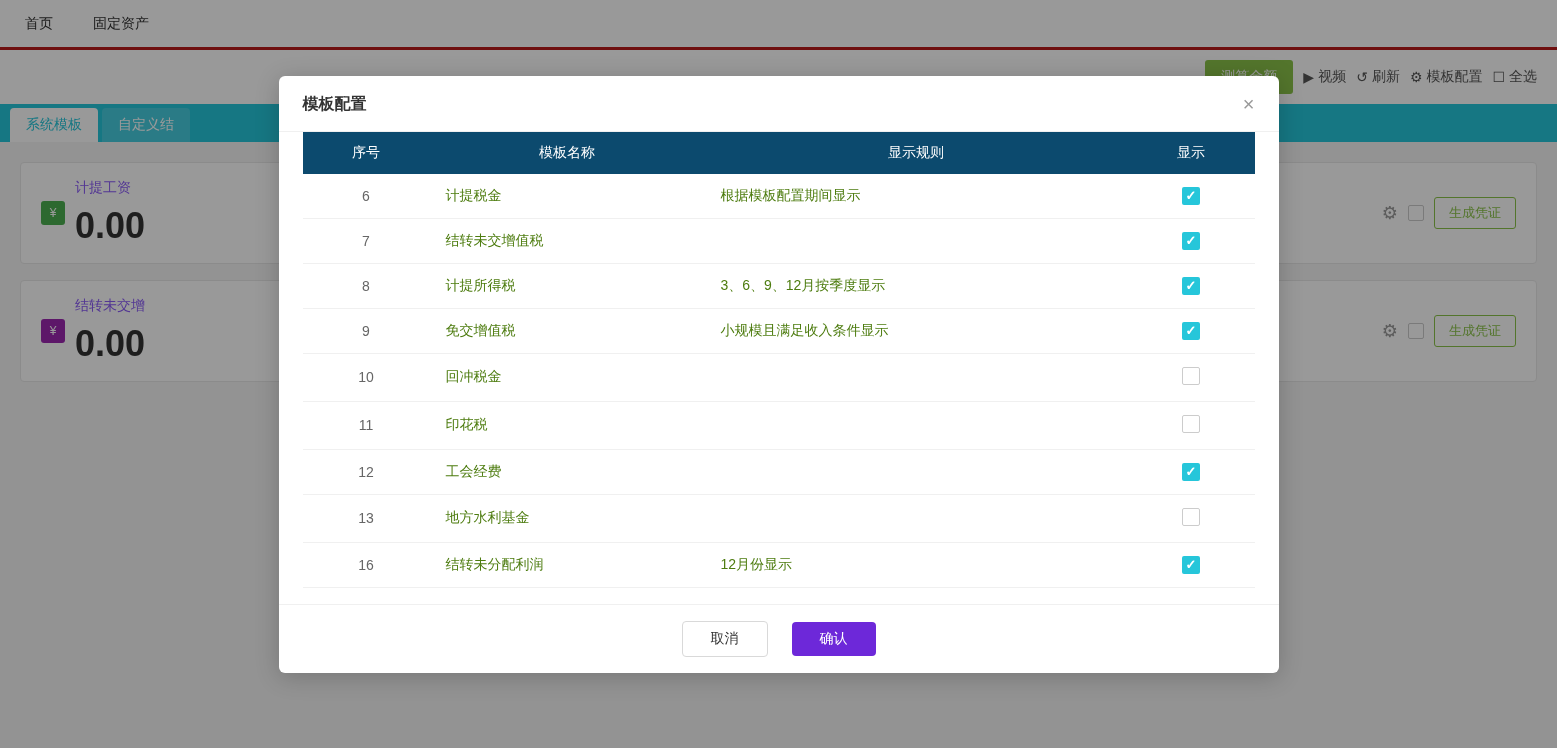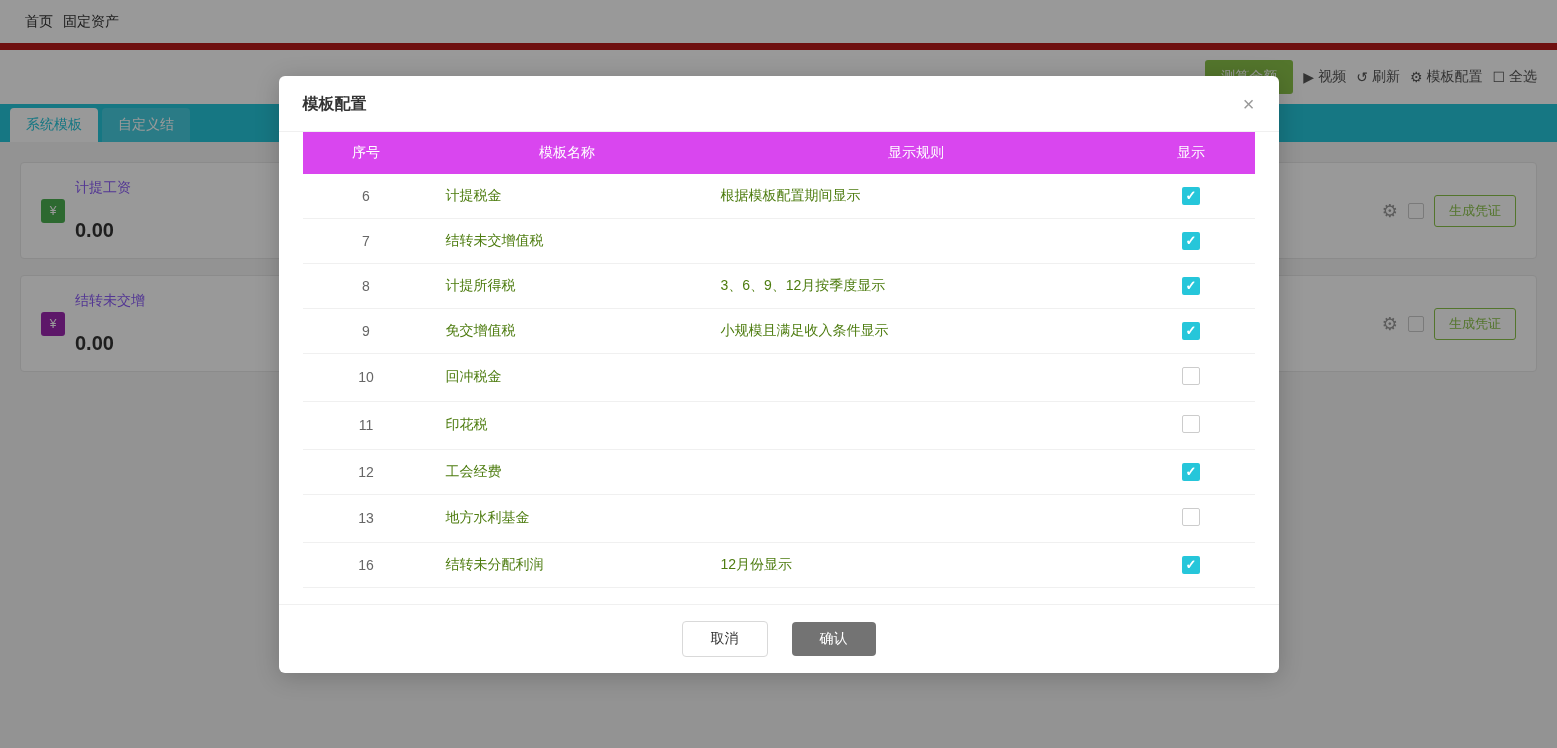--- a/index.html
+++ b/index.html
@@ -22,21 +22,22 @@
       top: 0; left: 0;
     }
 
     
     .top-nav {
       background: #fff;
       height: 50px;
       display: flex;
       align-items: center;
       padding: 0 20px;
-      border-bottom: 7px solid #b91c1c;
+      gap: 30px;
+      border-bottom: 3px solid #b91c1c;
     }
     .nav-item {
       color: #333;
       font-size: 14px;
       cursor: pointer;
       padding: 0 5px;
     }
 
     
     .action-bar {
@@ -126,24 +127,24 @@
       width: 24px; height: 24px;
       border-radius: 3px;
       display: flex; align-items: center; justify-content: center;
       font-size: 12px;
     }
     .card-title {
       font-size: 14px;
       color: #8b5cf6;
     }
     .card-amount {
-      font-size: 20px;
+      font-size: 36px;
       font-weight: bold;
       color: #333;
-      margin-top: 22px;
+      margin-top: 8px;
     }
     .card-right {
       display: flex;
       align-items: center;
       gap: 10px;
     }
     .btn-generate {
       border: 1px solid #8bc34a;
       color: #8bc34a;
       background: #fff;
@@ -212,21 +213,21 @@
       overflow: auto;
       padding: 0 24px 16px;
     }
 
     
     .config-table {
       width: 100%;
       border-collapse: collapse;
     }
     .config-table thead tr {
-      background: #d946ef;
+      background: #0c4a6e;
     }
     .config-table thead th {
       color: #fff;
       padding: 12px 16px;
       text-align: center;
       font-size: 14px;
       font-weight: normal;
     }
     .config-table thead th:first-child {
       border-radius: 0;
@@ -284,21 +285,21 @@
     .btn-cancel {
       border: 1px solid #d9d9d9;
       background: #fff;
       color: #333;
       padding: 8px 28px;
       border-radius: 4px;
       cursor: pointer;
       font-size: 14px;
     }
     .btn-confirm {
-      background: #737373;
+      background: #6d28d9;
       border: none;
       color: #fff;
       padding: 8px 28px;
       border-radius: 4px;
       cursor: pointer;
       font-size: 14px;
     }
 
     
     .btn-template-config {

